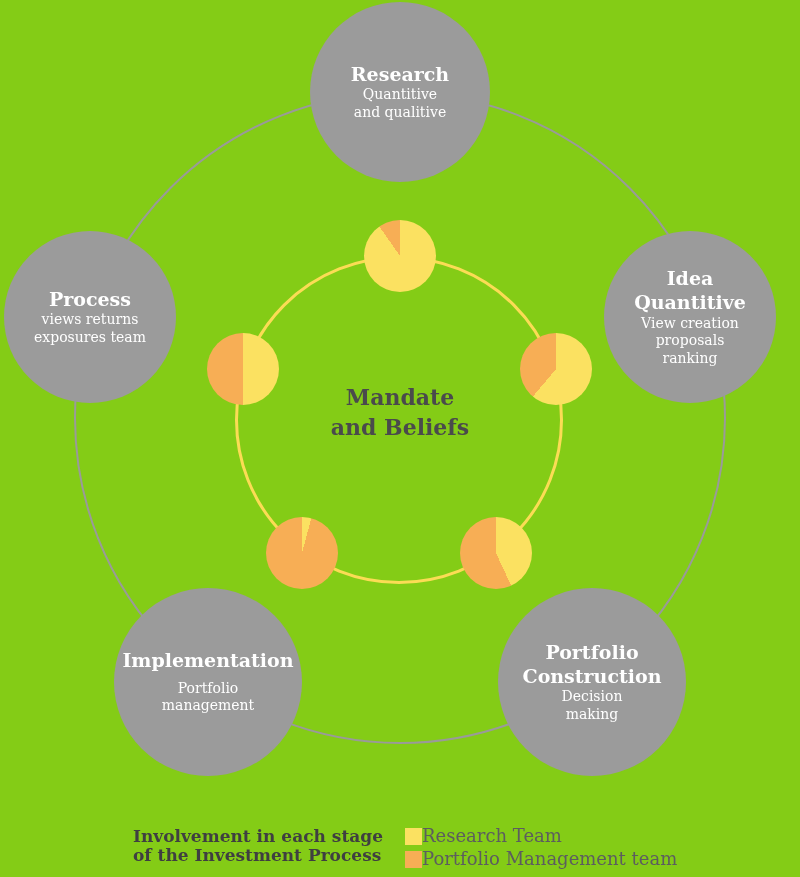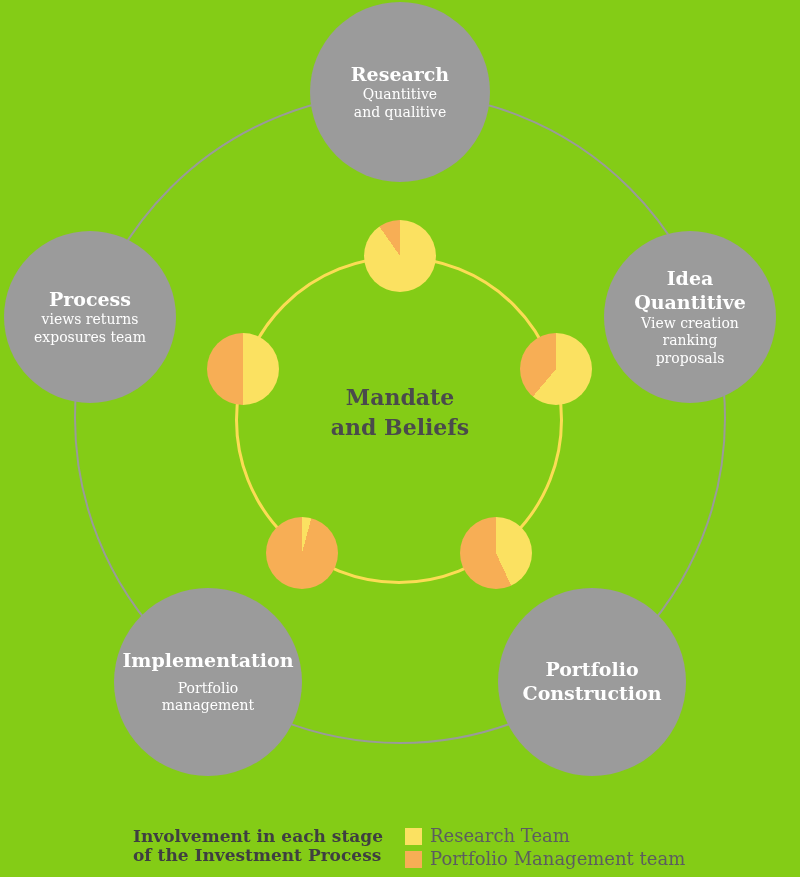--- a/index.html
+++ b/index.html
@@ -68,21 +68,21 @@
     font-size: 17px;
     line-height: 1.12;
     color: #3F3F41;
   }
   .legend-items {
     margin-left: 10px;
     display: flex;
     flex-direction: column;
     gap: 5px;
   }
-  .legend-item { display: flex; align-items: center; gap: 8px; font-size: 18px; line-height: 1; color: #5C5D5F; white-space: nowrap; }
+  .legend-item { display: flex; align-items: center; font-size: 18px; line-height: 1; color: #5C5D5F; white-space: nowrap; }
   .swatch { width: 17px; height: 17px; display: inline-block; flex: 0 0 auto; }
 </style>
 </head>
 <body>
 
 <div class="canvas">
 
   <div class="ring outer-ring"></div>
   <div class="ring inner-ring"></div>
 
@@ -96,29 +96,33 @@
     </div>
   </div>
 
   <div class="stage" id="stage-idea">
     <div class="t">
       <span class="ln">Idea</span>
       <span class="ln">Quantitive</span>
     </div>
     <div class="s">
       <span class="ln">View creation</span>
+      <span class="ln">proposals</span>
       <span class="ln">ranking</span>
-      <span class="ln">proposals</span>
     </div>
   </div>
 
   <div class="stage" id="stage-pc">
     <div class="t">
       <span class="ln">Portfolio</span>
       <span class="ln">Construction</span>
+    </div>
+    <div class="s">
+      <span class="ln">Decision</span>
+      <span class="ln">making</span>
     </div>
   </div>
 
   <div class="stage" id="stage-impl">
     <div class="t">
       <span class="ln">Implementation</span>
     </div>
     <div class="s">
       <span class="ln">Portfolio</span>
       <span class="ln">management</span>

